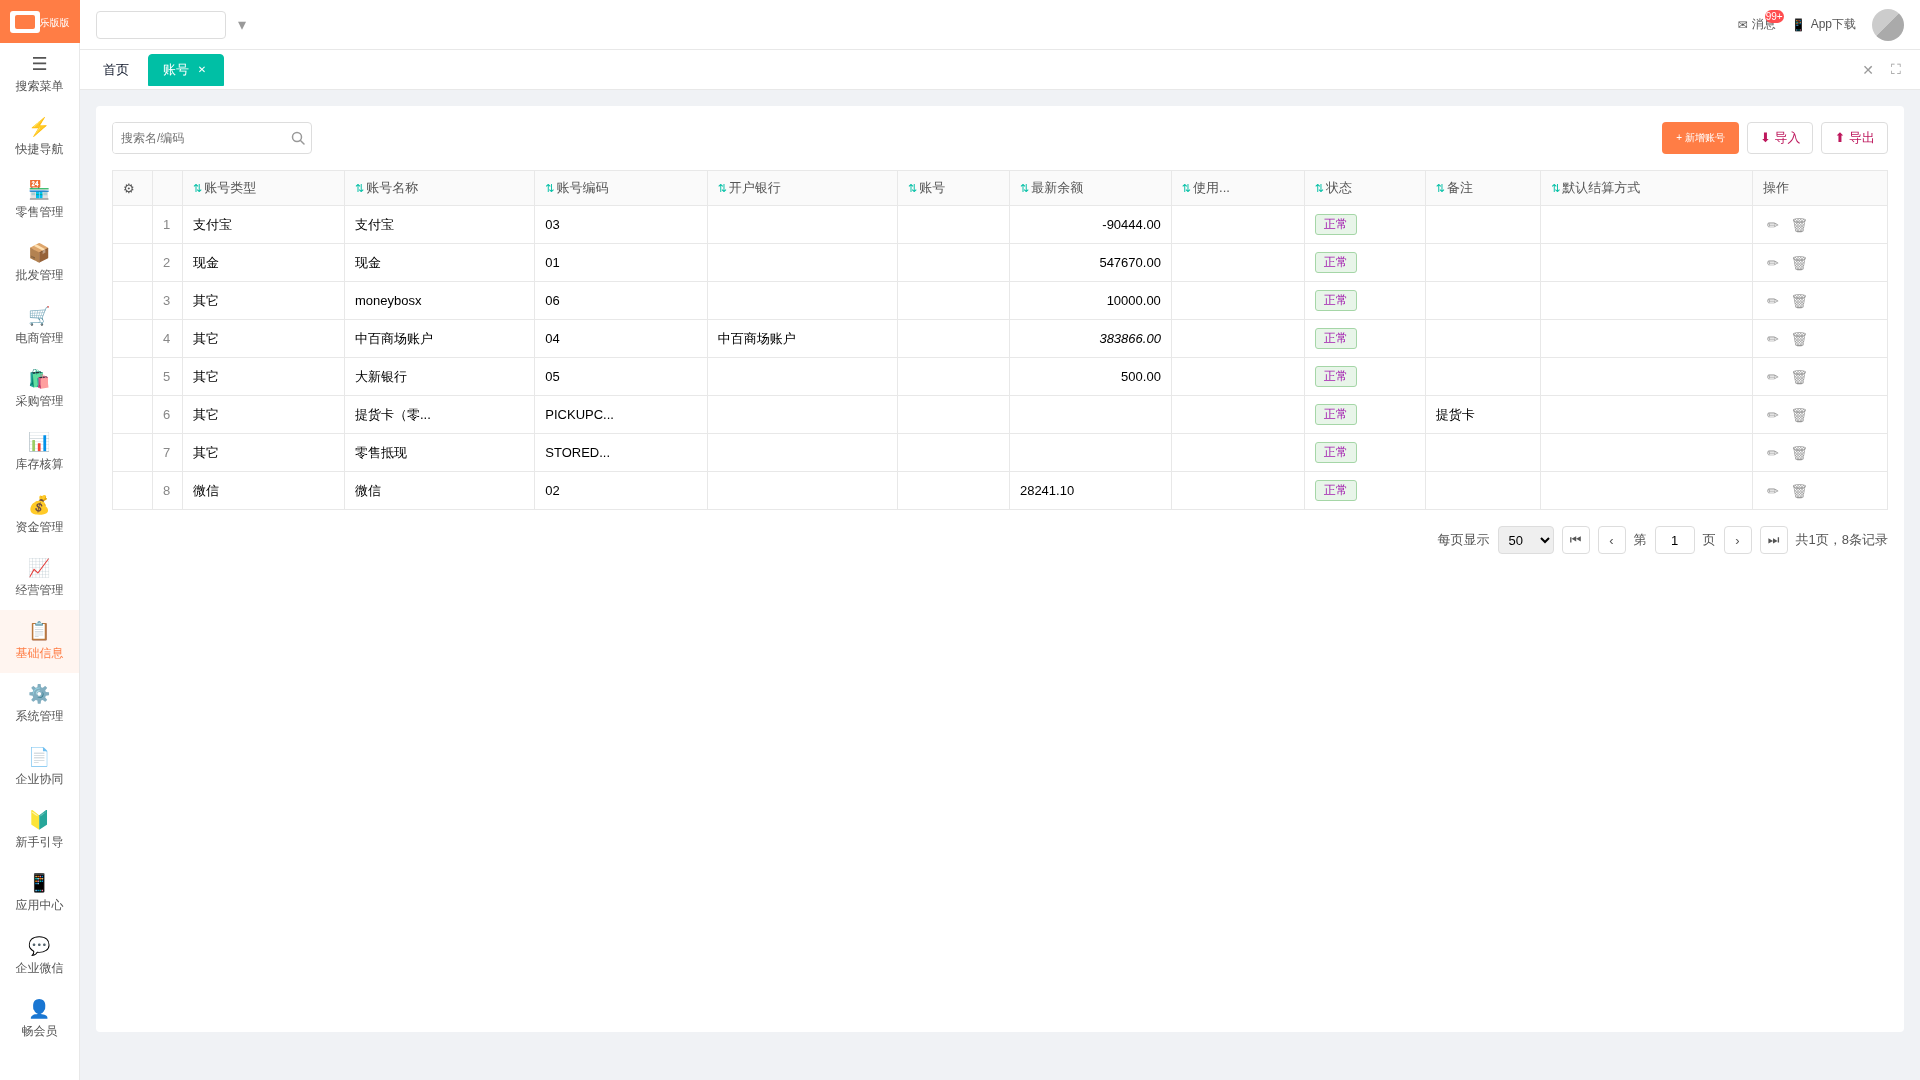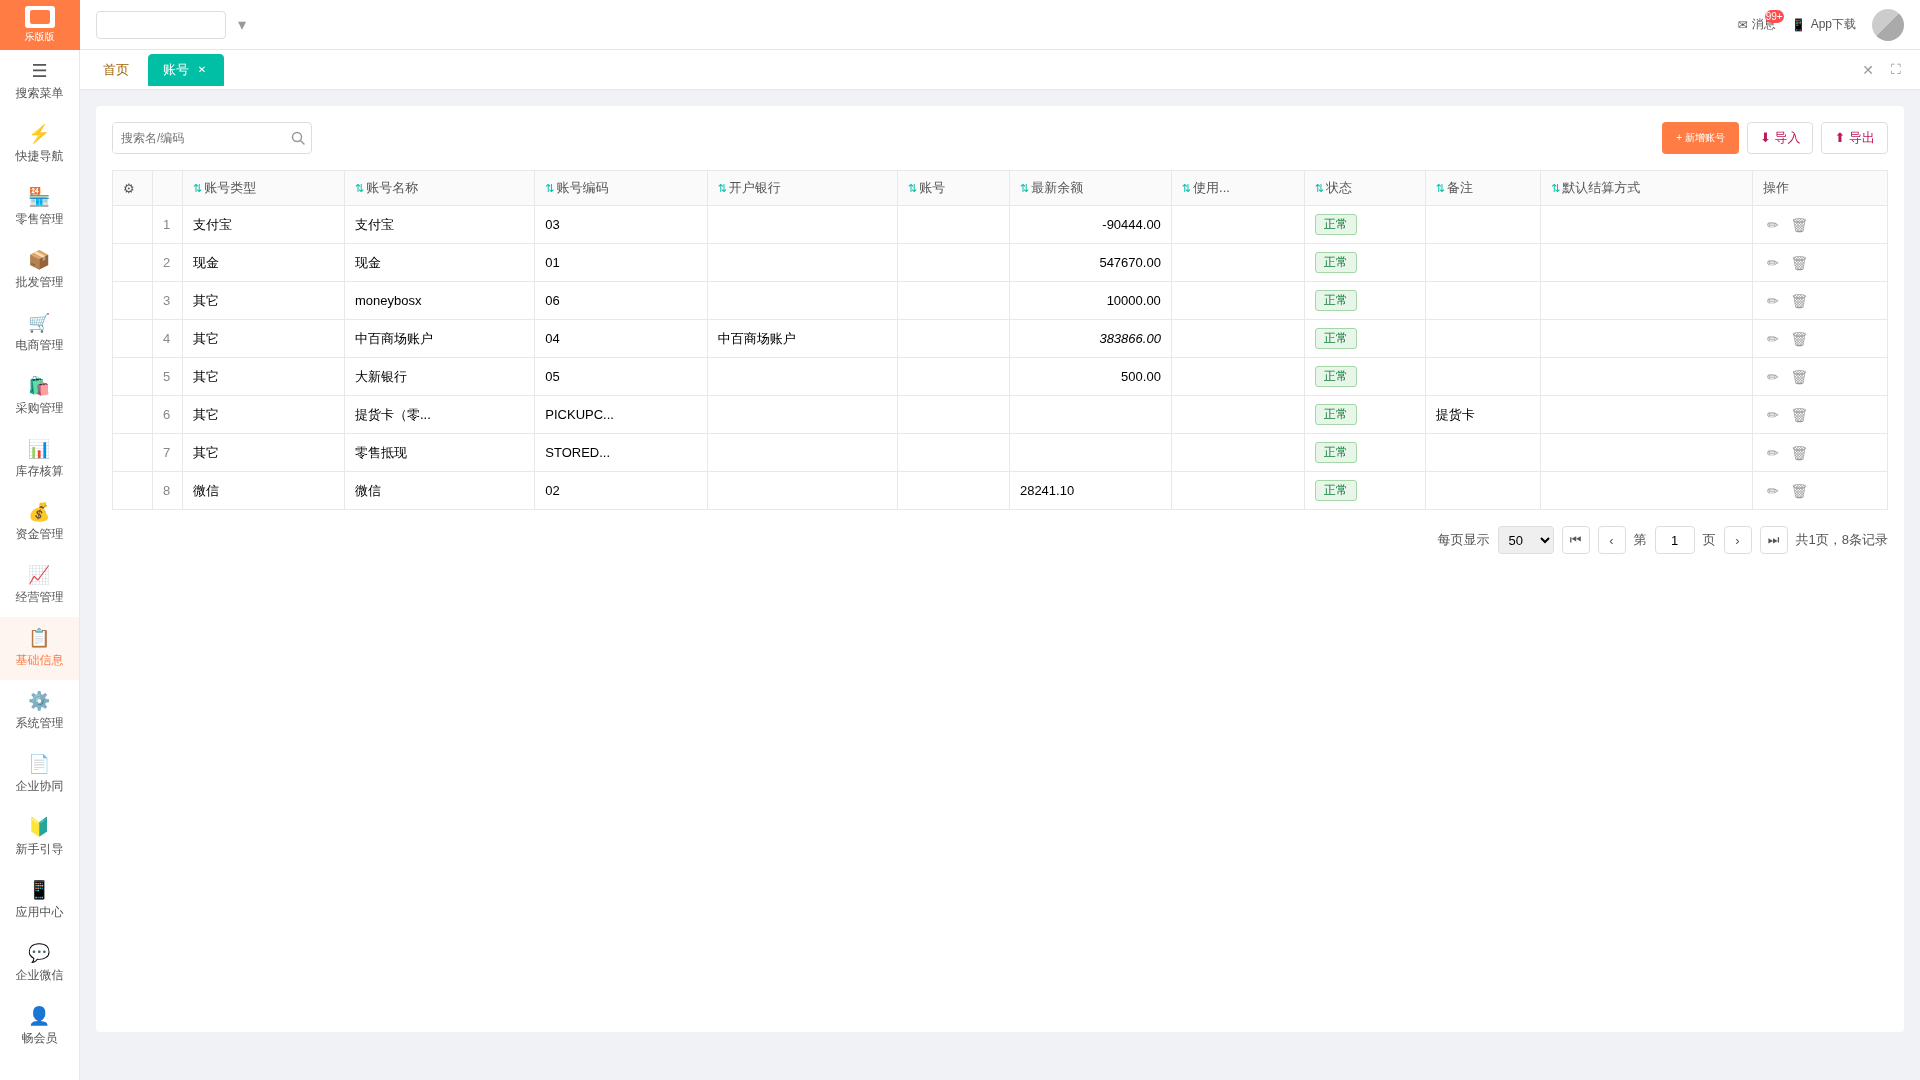--- a/index.html
+++ b/index.html
@@ -11,26 +11,25 @@
       background: #fff;
       display: flex;
       flex-direction: column;
       align-items: center;
       border-right: 1px solid #e8e8e8;
       height: 100%;
       flex-shrink: 0;
     }
     .sidebar-logo {
       width: 80px;
-      height: 50px;
+      height: 43px;
       background: #ff7d45;
       display: flex;
       align-items: center;
       justify-content: center;
-      flex-direction: column;
     }
     .sidebar-logo-text {
       color: #fff;
       font-size: 10px;
       margin-top: 2px;
     }
     .sidebar-logo-icon {
       width: 30px;
       height: 22px;
       background: #fff;
@@ -149,21 +148,21 @@
     }
     .tab-item {
       height: 32px;
       padding: 0 14px;
       display: flex;
       align-items: center;
       gap: 6px;
       cursor: pointer;
       border-radius: 4px 4px 0 0;
       font-size: 13px;
-      color: #a16207;
+      color: #0f172a;
       border: 1px solid transparent;
     }
     .tab-item.active {
       background: #00bfa5;
       color: #fff;
       border-color: #00bfa5;
     }
     .tab-item .tab-close {
       width: 14px;
       height: 14px;
@@ -287,21 +286,21 @@
     .data-table th {
       background: #fafafa;
       color: #555;
       font-weight: normal;
       white-space: nowrap;
     }
     .data-table .sort-icon { color: #00bfa5; margin-right: 2px; font-size: 11px; }
     .status-badge {
       display: inline-block;
       background: #e8f5e9;
-      color: #15803d;
+      color: #a21caf;
       border: 1px solid #a5d6a7;
       border-radius: 3px;
       padding: 1px 8px;
       font-size: 12px;
     }
     .action-btn {
       background: none;
       border: none;
       cursor: pointer;
       color: #999;

